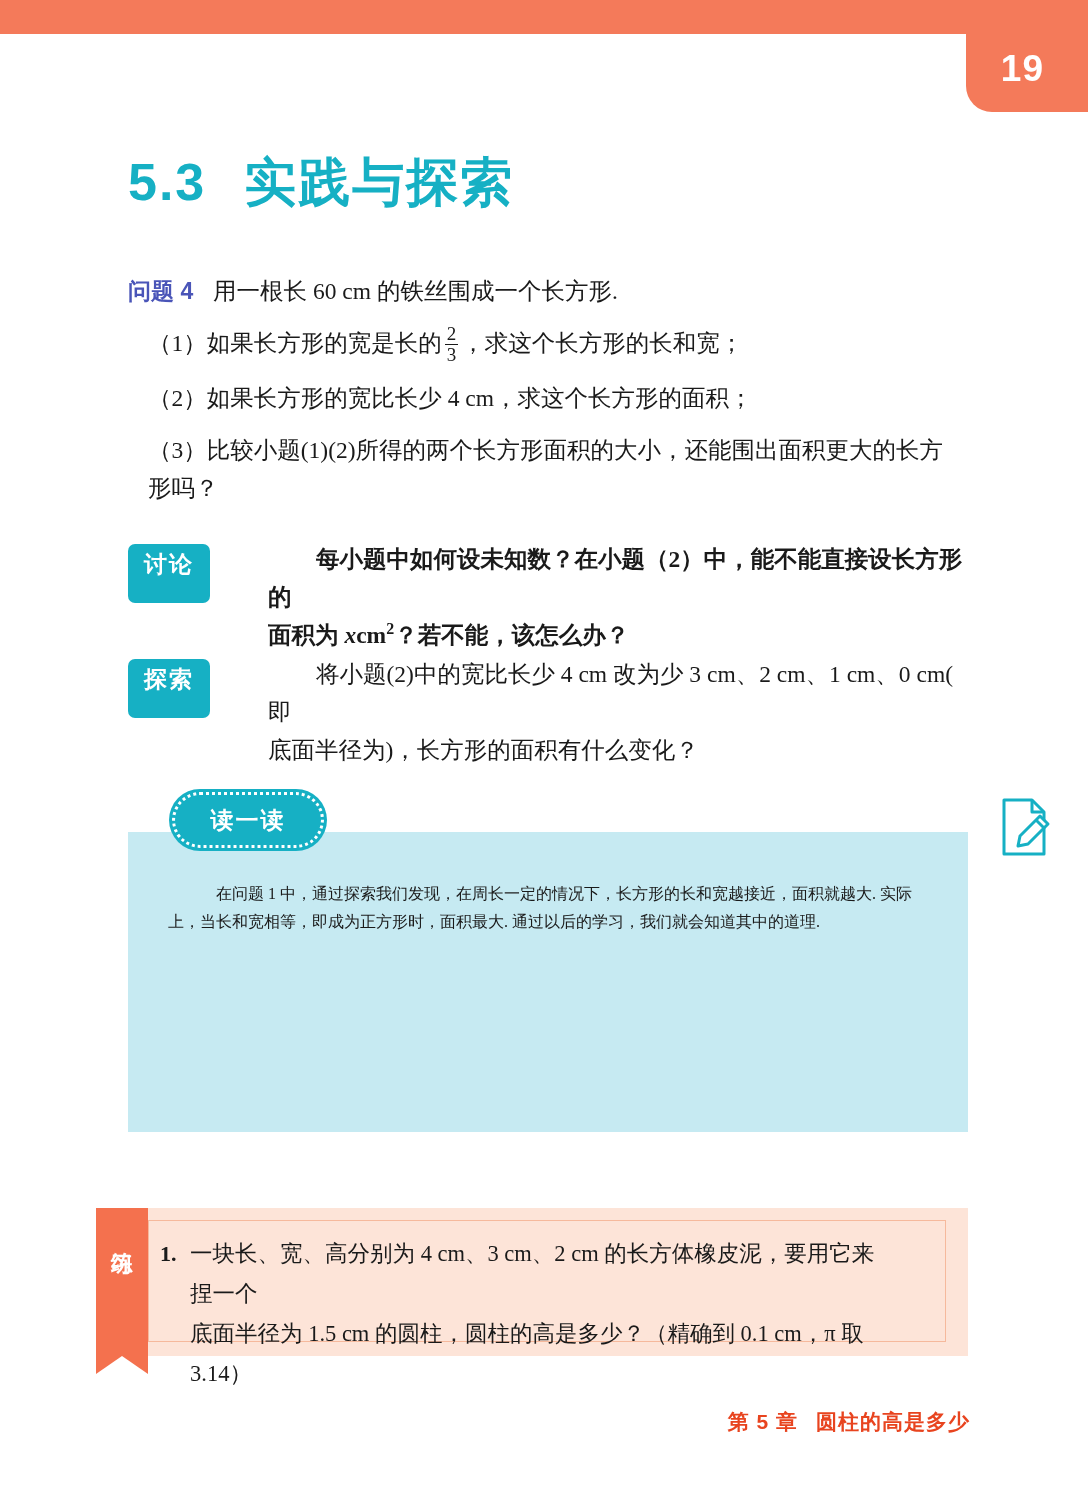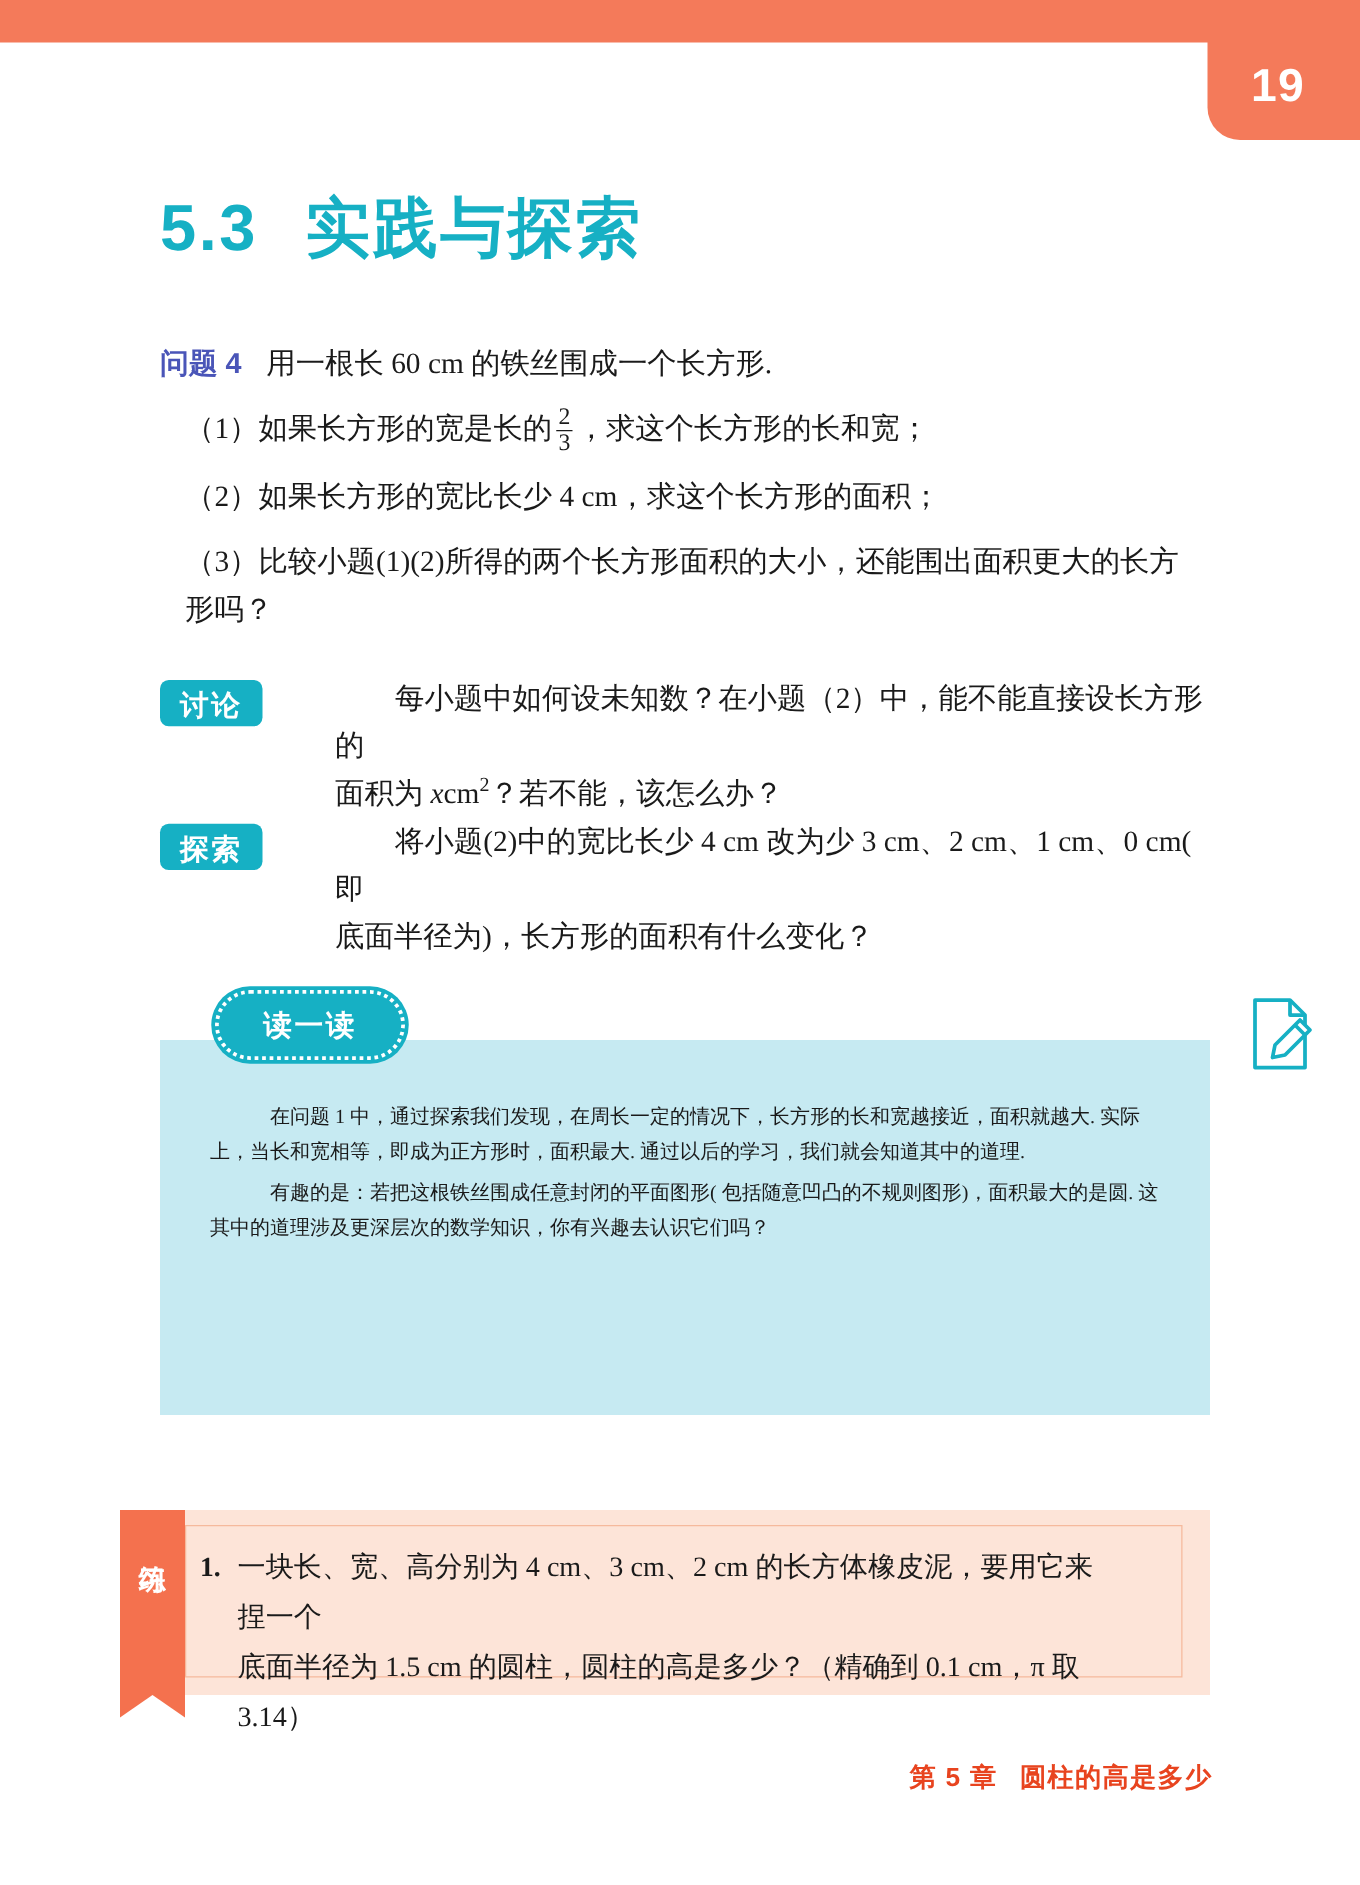--- a/index.html
+++ b/index.html
@@ -104,37 +104,38 @@
 
   
   .tag {
     display: inline-block;
     background: #16b0c4;
     color: #ffffff;
     font-family: "Liberation Sans", sans-serif;
     font-weight: bold;
     font-size: 23px;
     border-radius: 7px;
-    padding: 5px 16px 1px 16px;
+    padding: 5px 16px 23px 16px;
     letter-spacing: 2px;
   }
   #discuss-block {
     position: absolute;
     left: 128px;
     top: 540px;
     width: 840px;
   }
   #discuss-block .tagwrap {
     position: absolute;
     left: 0;
     top: 4px;
   }
   #discuss-block .txt {
     padding-left: 140px;
     width: 700px;
+    font-weight: bold;
   }
   #explore-block {
     position: absolute;
     left: 128px;
     top: 655px;
     width: 840px;
   }
   #explore-block .tagwrap {
     position: absolute;
     left: 0;
@@ -324,21 +325,20 @@
   </div>
   <div class="txt body-text">
     <div class="first">将小题(2)中的宽比长少 4 cm 改为少 3 cm、2 cm、1 cm、0 cm( 即</div>
     <div>底面半径为)，长方形的面积有什么变化？</div>
   </div>
 </div>
 
 <div id="read-box">
   <div id="read-text" class="body-text">
     <p>在问题 1 中，通过探索我们发现，在周长一定的情况下，长方形的长和宽越接近，面积就越大. 实际上，当长和宽相等，即成为正方形时，面积最大. 通过以后的学习，我们就会知道其中的道理.</p>
-    <p>有趣的是：若把这根铁丝围成任意封闭的平面图形( 包括随意凹凸的不规则图形)，面积最大的是圆. 这其中的道理涉及更深层次的数学知识，你有兴趣去认识它们吗？</p>
   </div>
 </div>
 <div id="read-label">读一读</div>
 <div id="read-icon">
   <svg viewBox="0 0 56 62" width="56" height="62" fill="none" stroke="#16b0c4" stroke-width="3">
     <path d="M8 4 H36 L48 16 V58 H8 Z" stroke-linejoin="round"></path>
     <path d="M36 4 V16 H48" stroke-linejoin="round"></path>
     <path d="M44 20 L52 28 L32 48 L22 50 L24 40 Z" fill="#ffffff" stroke-linejoin="round"></path>
     <path d="M40 24 L48 32"></path>
   </svg>

